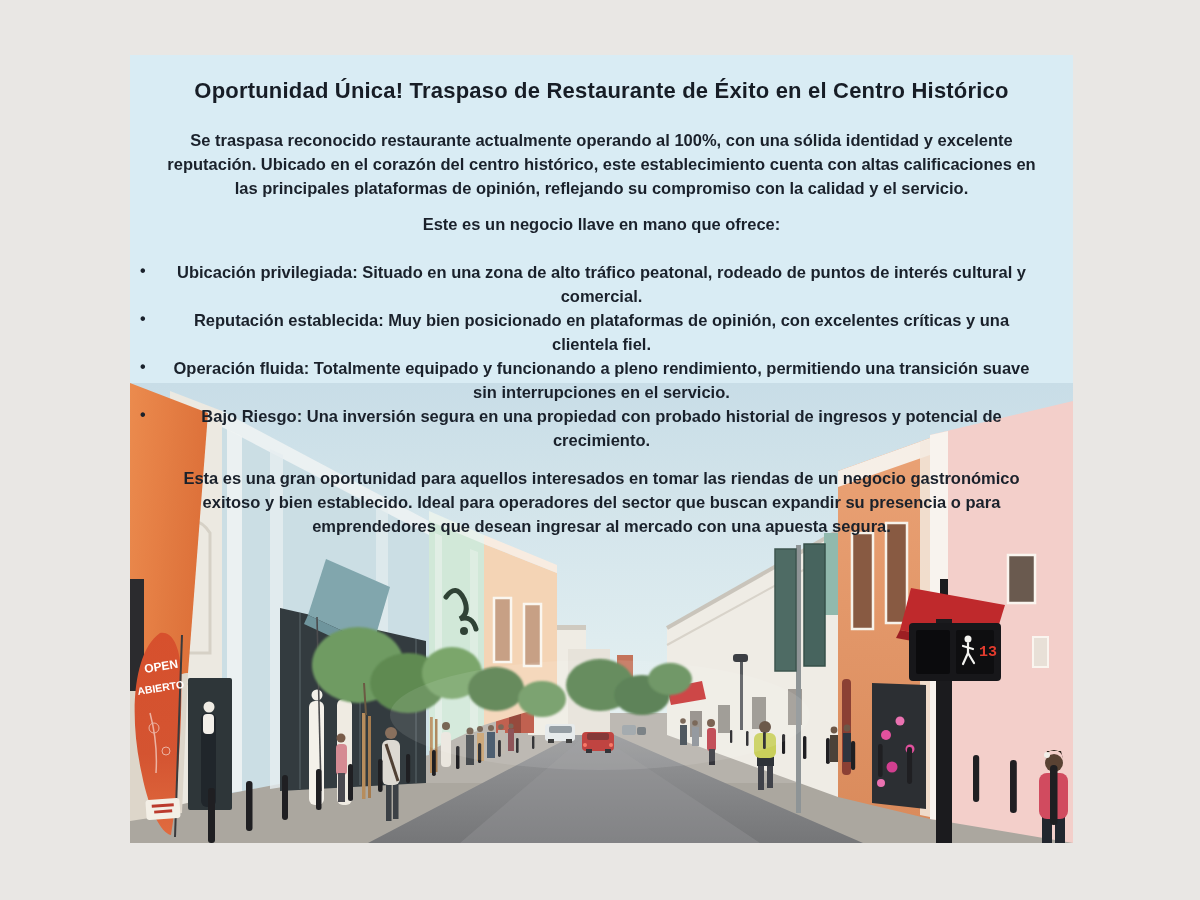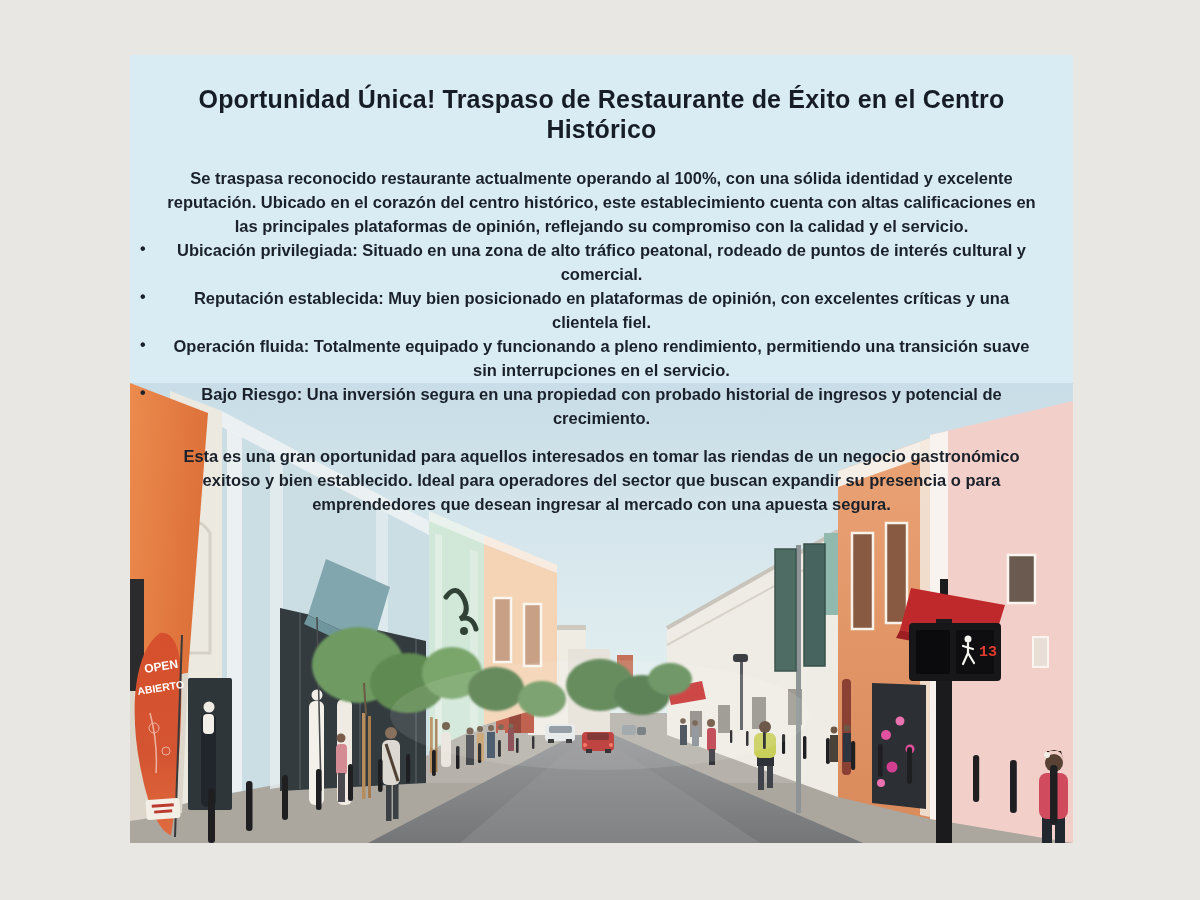--- a/index.html
+++ b/index.html
@@ -16,25 +16,25 @@
     position:absolute; left:0; top:328px; width:943px; height:460px; overflow:hidden;text-align:right;
   }
   .photo-wrap svg { display:block; filter:blur(0.45px) saturate(0.95); }
   .content {
     position:absolute; left:0; top:0; width:943px; height:788px;
     box-sizing:border-box; padding:13px 26px 0 26px;
     color:#1a212b; font-weight:bold; text-align:center;
     font-size:16.5px; line-height:24px;
   }
   .content h1 {
-    font-size:25px; line-height:30px; margin:16px 0 22px 0; color:#171d26;
+    font-size:22px; line-height:30px; margin:8px 0 22px 0; color:#171d26;
     letter-spacing:0.2px;
   }
   .content p { margin:0; }
-  .content .intro { }
+  .content .intro { margin-bottom:12px; }
   .content .lead { margin-bottom:24px; }
   ul.offers { list-style:none; margin:0; padding:0; }
   ul.offers li { position:relative; margin:0; padding:0 4px; }
   ul.offers li .dot {
     position:absolute; left:-16px; top:-1px; font-size:16px;
   }
   .content .opportunity { margin:14px; }
   .content .cta { margin-top:10px; }
 </style>
 </head>
@@ -363,20 +363,21 @@
 
     <ellipse cx="470" cy="332" rx="210" ry="55" fill="#ffffff" opacity="0.10"></ellipse>
   </svg>
   </div>
 
   <div class="content">
     <h1>Oportunidad Única! Traspaso de Restaurante de Éxito en el Centro Histórico</h1>
 
     <p class="intro">Se traspasa reconocido restaurante actualmente operando al 100%, con una sólida identidad y excelente reputación. Ubicado en el corazón del centro histórico, este establecimiento cuenta con altas calificaciones en las principales plataformas de opinión, reflejando su compromiso con la calidad y el servicio.</p>
 
+    <p class="lead">Este es un negocio llave en mano que ofrece:</p>
 
     <ul class="offers">
       <li>
         <span class="dot">•</span>
         <span>Ubicación privilegiada: Situado en una zona de alto tráfico peatonal, rodeado de puntos de interés cultural y comercial.</span>
       </li>
       <li>
         <span class="dot">•</span>
         <span>Reputación establecida: Muy bien posicionado en plataformas de opinión, con excelentes críticas y una clientela fiel.</span>
       </li>

